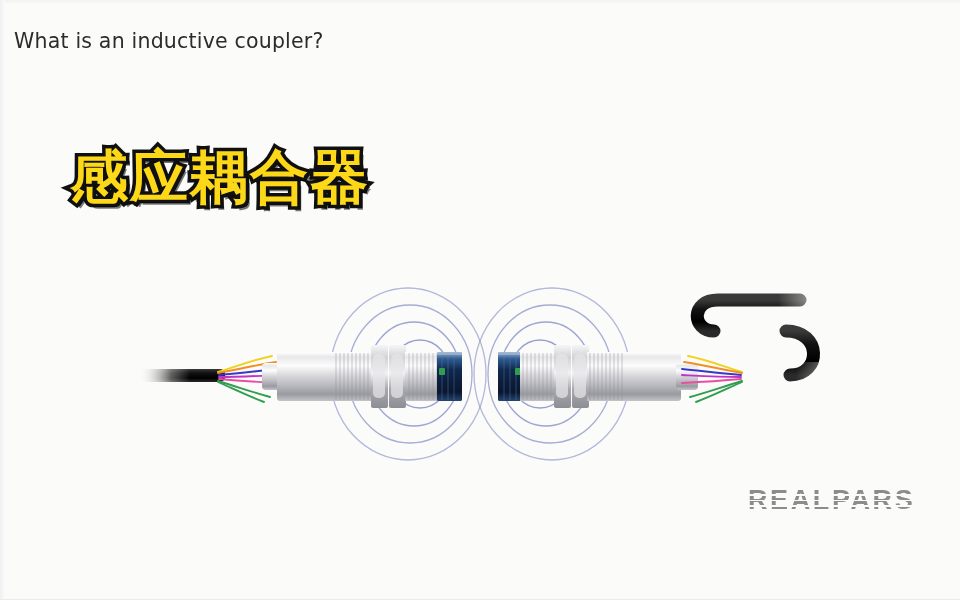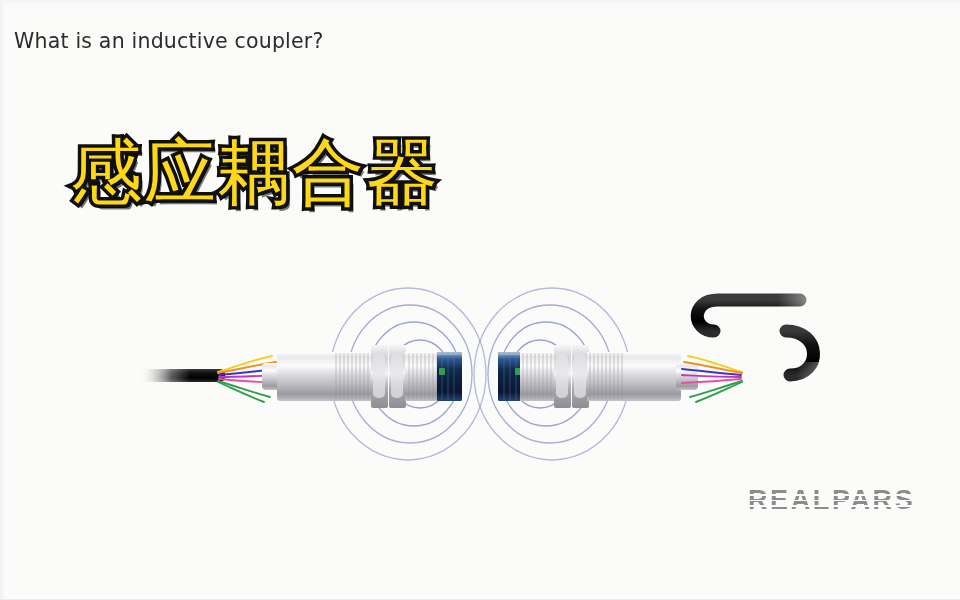--- a/index.html
+++ b/index.html
@@ -50,24 +50,24 @@
     letter-spacing: 0.2px;
     color: #2c2c2c;
     white-space: nowrap;
     font-family: "DejaVu Sans", sans-serif;
   }
 
   
   #chinese-headline {
     position: absolute;
     left: 70px;
-    top: 136px;
-    font-size: 72px;
+    top: 148px;
+    font-size: 58px;
     line-height: 1;
-    font-weight: 400;
+    font-weight: 700;
     letter-spacing: 2px;
     color: #fcd818;
     white-space: nowrap;
     font-family: "DejaVu Sans", sans-serif;
     -webkit-text-stroke: 7px #101010;
     paint-order: stroke fill;
     text-shadow:
       3px 3px 0 #101010,
       4px 5px 0 rgba(10,10,10,0.55);
   }

